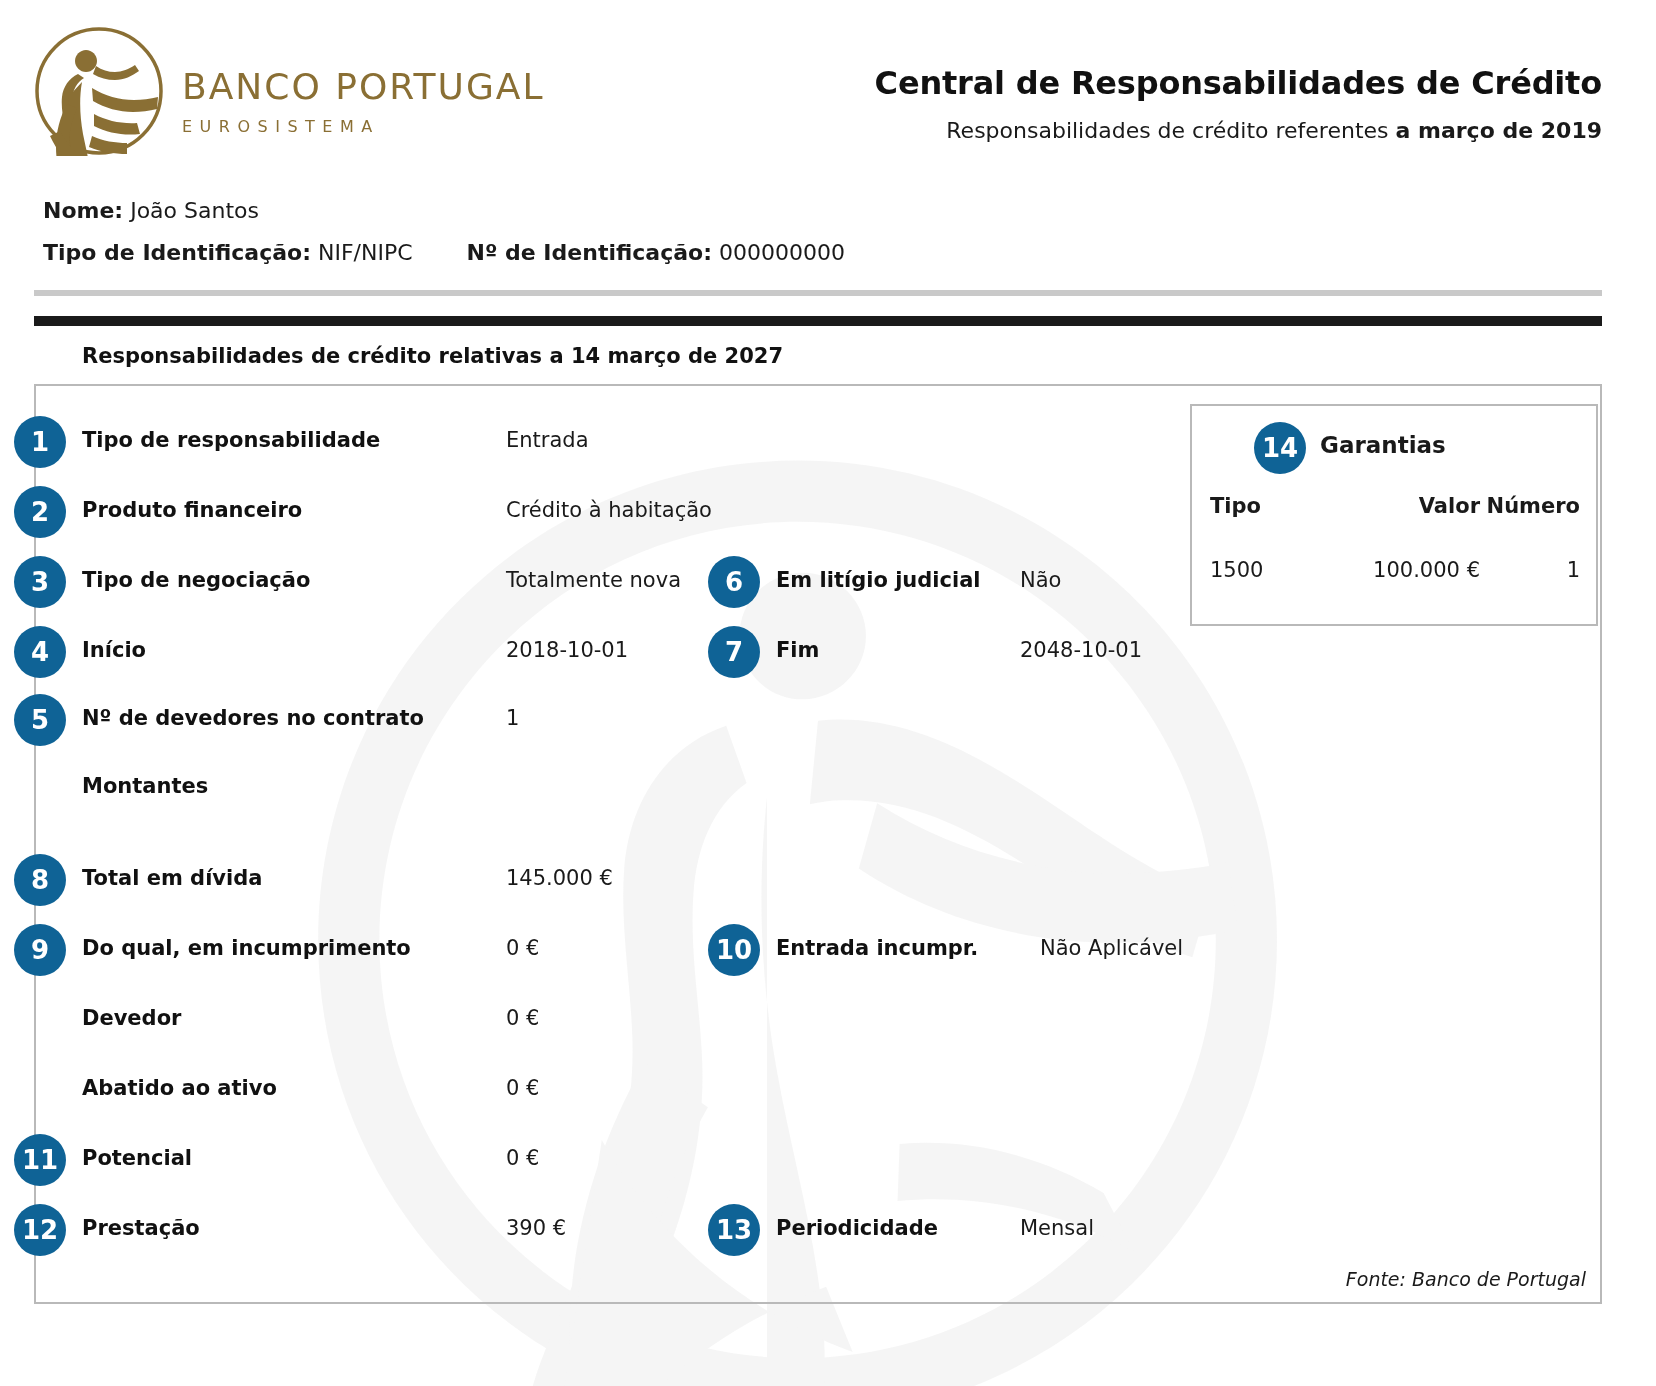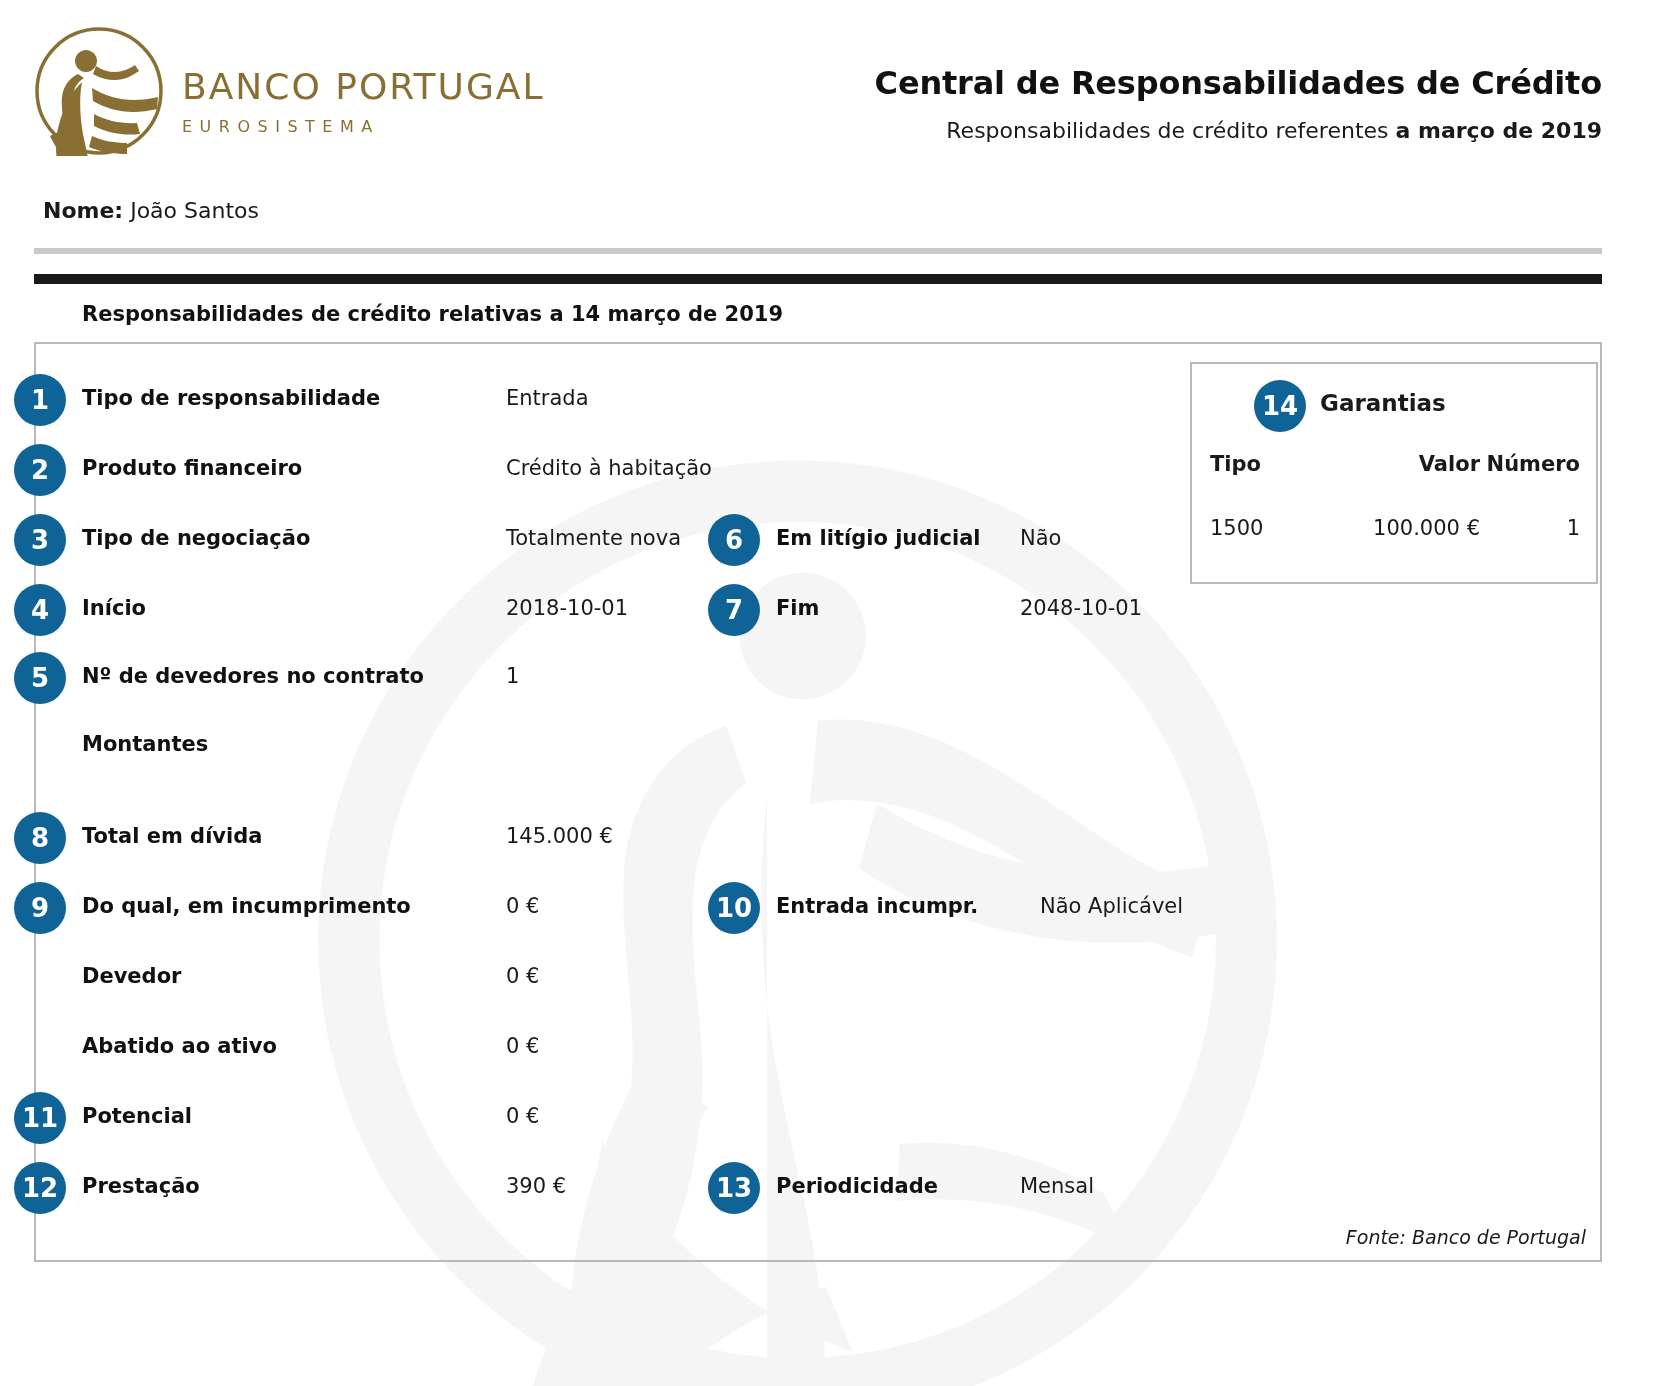--- a/index.html
+++ b/index.html
@@ -255,26 +255,33 @@
         <div class="doc-title">Central de Responsabilidades de Crédito</div>
         <div class="doc-subtitle"><span>Responsabilidades de crédito referentes </span><b>a março de 2019</b></div>
       </div>
     </div>
 
     <div class="ident">
       <div>
         <b>Nome:</b>
         <span>João Santos</span>
       </div>
+      <div class="ident-row-2">
+        <b>Tipo de Identificação:</b>
+        <span>NIF/NIPC</span>
+        <span class="gap"></span>
+        <b>Nº de Identificação:</b>
+        <span>000000000</span>
+      </div>
     </div>
 
     <div class="rule-thin"></div>
     <div class="rule-thick"></div>
     <div class="rule-thick-2"></div>
-    <div class="sub-title">Responsabilidades de crédito relativas a 14 março de 2019</div>
+    <div class="sub-title">Responsabilidades de crédito relativas a 14 março de 2027</div>
 
     <div class="panel">
 
       <div class="guarantees">
         <div class="badge g-badge">14</div>
         <div class="g-title">Garantias</div>
         <div class="g-head">
           <div class="c1">Tipo</div>
           <div class="c2">Valor</div>
           <div class="c3">Número</div>

